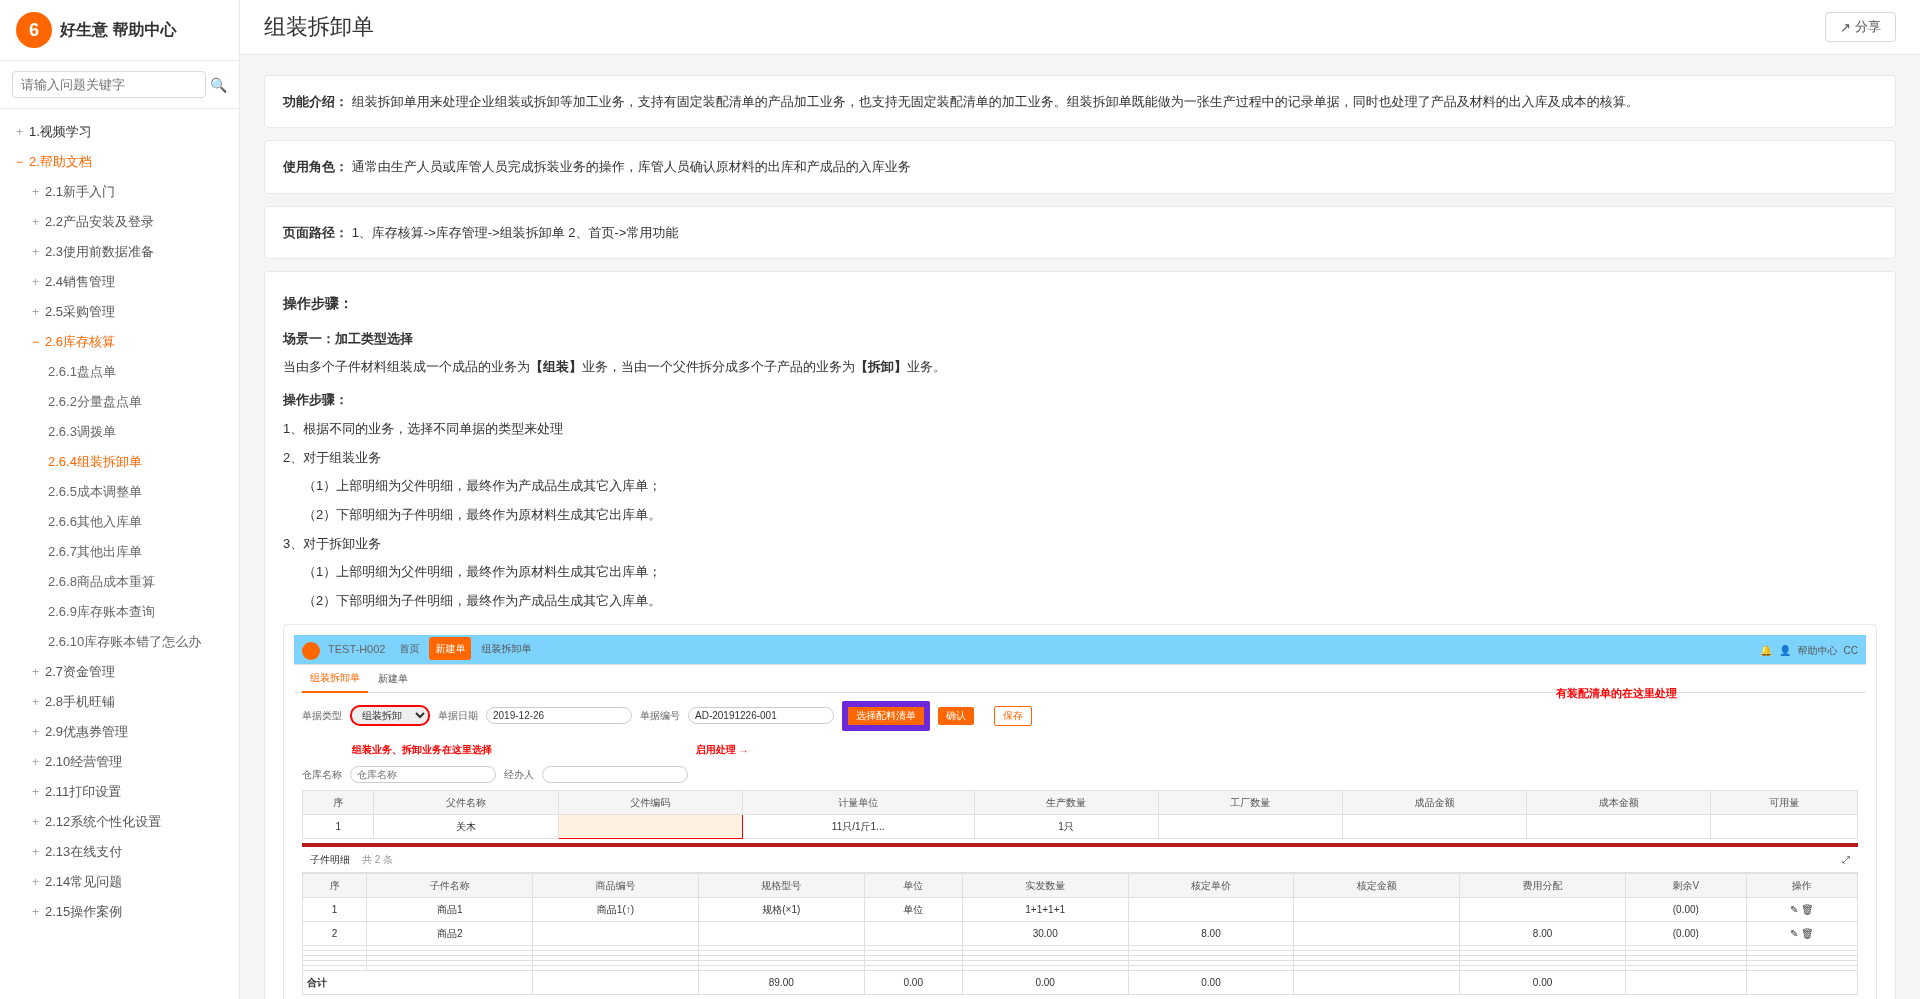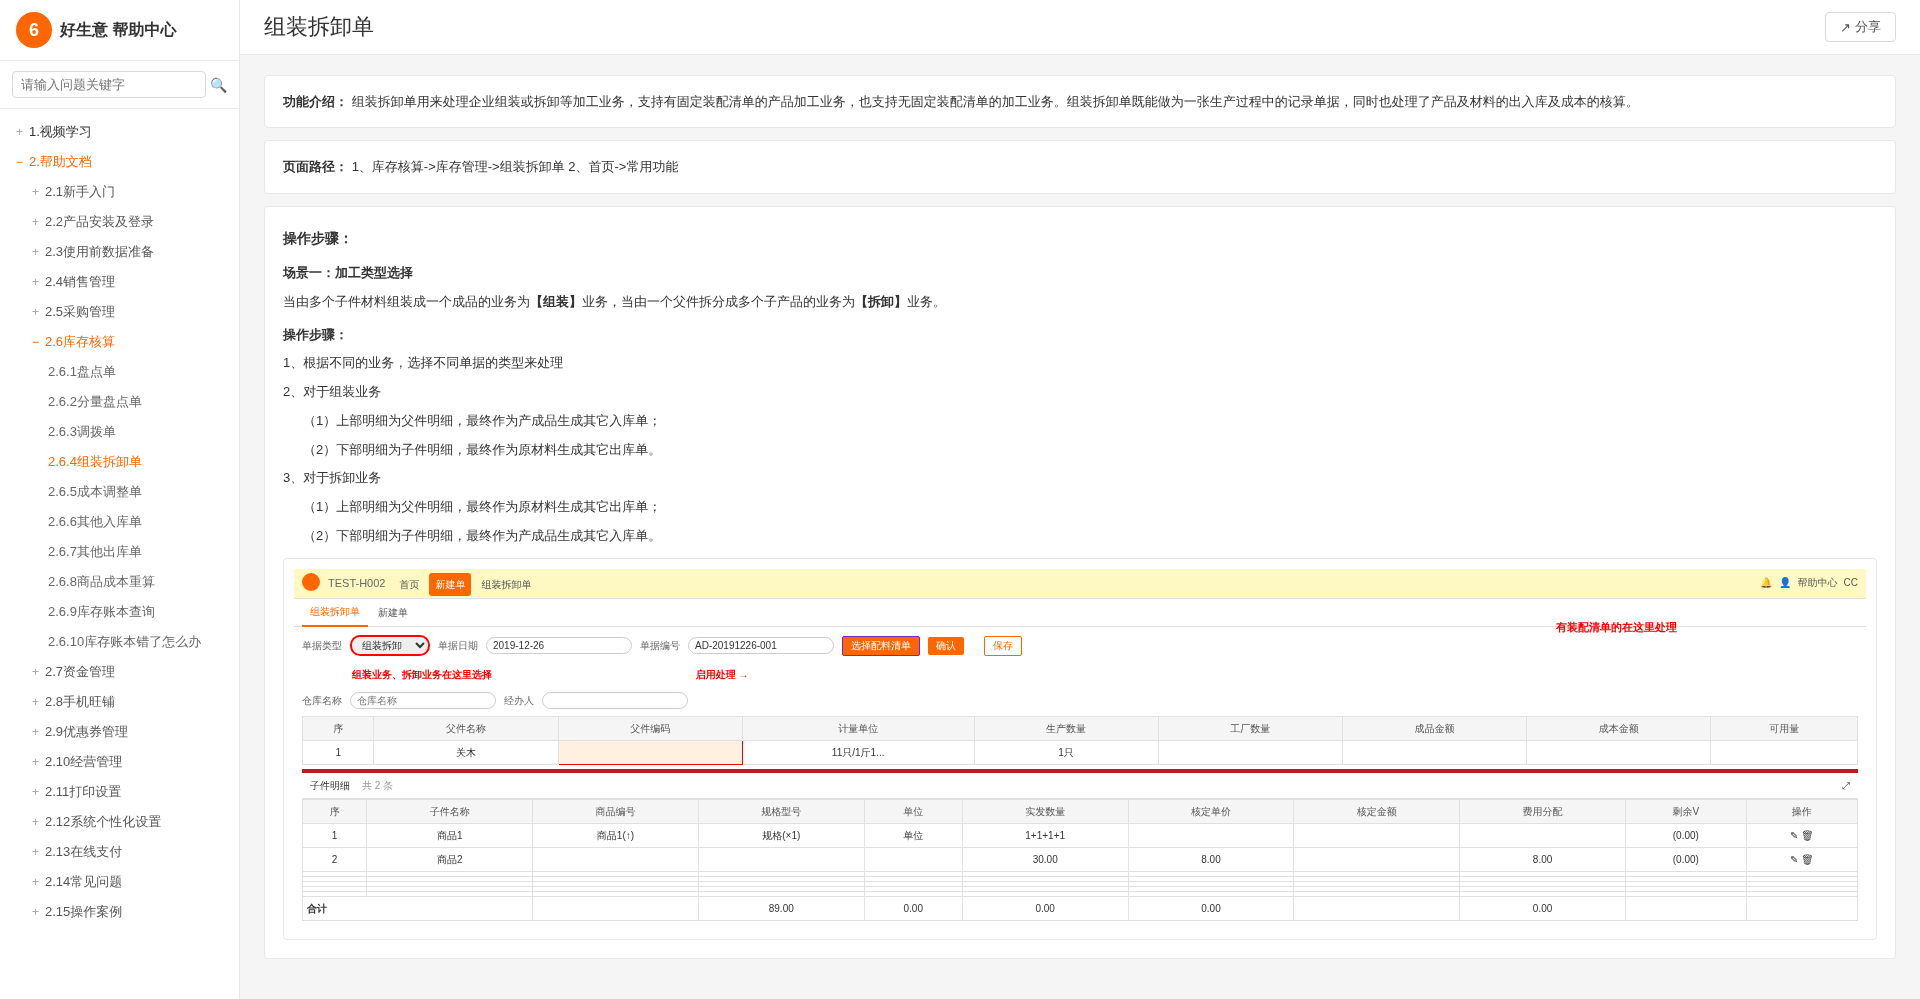--- a/index.html
+++ b/index.html
@@ -133,24 +133,24 @@
     .screenshot-container {
       background: #fff;
       border: 1px solid #e8e8e8;
       border-radius: 4px;
       padding: 10px;
       margin-top: 10px;
       overflow: hidden;
     }
     
     .ss-topbar {
-      background: #fef9c3;
+      background: #7dd3fc;
       border-bottom: 1px solid #e0e0e0;
       padding: 4px 8px;
-      display: flex; align-items: flex-start; gap: 8px;
+      display: flex; align-items: flex-end; gap: 8px;
       height: 30px;
     }
     .ss-logo { width: 18px; height: 18px; background: #f60; border-radius: 50%; display:inline-block; }
     .ss-company { font-size: 11px; color: #666; }
     .ss-nav { display: flex; gap: 4px; align-items: center; flex: 1; }
     .ss-nav-item { font-size: 10px; color: #555; padding: 2px 6px; border-radius: 3px; cursor: pointer; }
     .ss-nav-item.active { background: #f60; color: #fff; }
     .ss-right { display: flex; gap: 6px; align-items: center; font-size: 10px; color: #555; }
 
     
@@ -335,20 +335,24 @@
     </button>
   </div>
 
   <div class="content-area">
 
     <div class="info-block">
       <span class="label-bold">功能介绍：</span>
       <span>组装拆卸单用来处理企业组装或拆卸等加工业务，支持有固定装配清单的产品加工业务，也支持无固定装配清单的加工业务。组装拆卸单既能做为一张生产过程中的记录单据，同时也处理了产品及材料的出入库及成本的核算。</span>
     </div>
 
+    <div class="info-block">
+      <span class="label-bold">使用角色：</span>
+      <span>通常由生产人员或库管人员完成拆装业务的操作，库管人员确认原材料的出库和产成品的入库业务</span>
+    </div>
 
     <div class="info-block">
       <span class="label-bold">页面路径：</span>
       <span>1、库存核算-&gt;库存管理-&gt;组装拆卸单  2、首页-&gt;常用功能</span>
     </div>
 
     <div class="steps-area">
       <h3>操作步骤：</h3>
 
       <h4>场景一：加工类型选择</h4>
@@ -398,21 +402,21 @@
               <select class="ss-form-input highlight">
                 <option>组装拆卸</option>
               </select>
               <span class="ss-form-label">单据日期</span>
               <input class="ss-form-input" type="text" value="2019-12-26" style="">
               <span class="ss-form-label">单据编号</span>
               <input class="ss-form-input" type="text" style="min-width: 120px;" value="AD-20191226-001">
 
               <span class="annotation-label" style="position:absolute; right:181px; top:-18px; white-space:nowrap;">有装配清单的在这里处理</span>
 
-              <button class="ss-btn" style="border:1px solid #6d28d9;text-align:right;">选择配料清单</button>
+              <button class="ss-btn" style="border:6px solid #6d28d9;text-align:right;">选择配料清单</button>
               <button class="ss-btn">确认</button>
               <button class="ss-btn-orange">保存</button>
             </div>
 
             <div style="position:relative; margin-bottom: 4px;">
               <span style="color:red; font-size:10px; font-weight:bold; margin-left:50px;">组装业务、拆卸业务在这里选择</span>
               <span style="color:red; font-size:10px; font-weight:bold; margin-left:200px;">启用处理 →</span>
             </div>
 
             <div class="ss-form-row">

